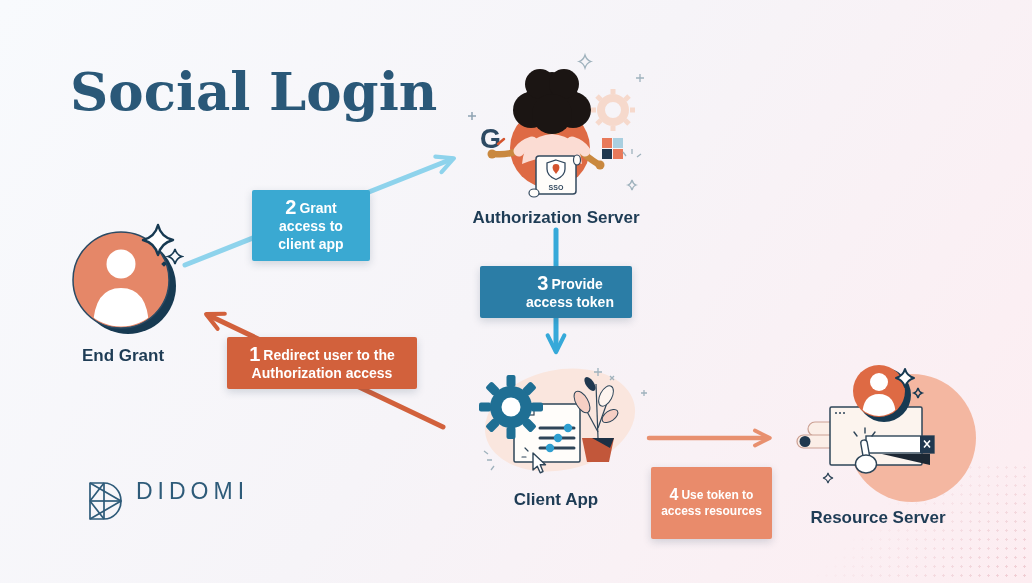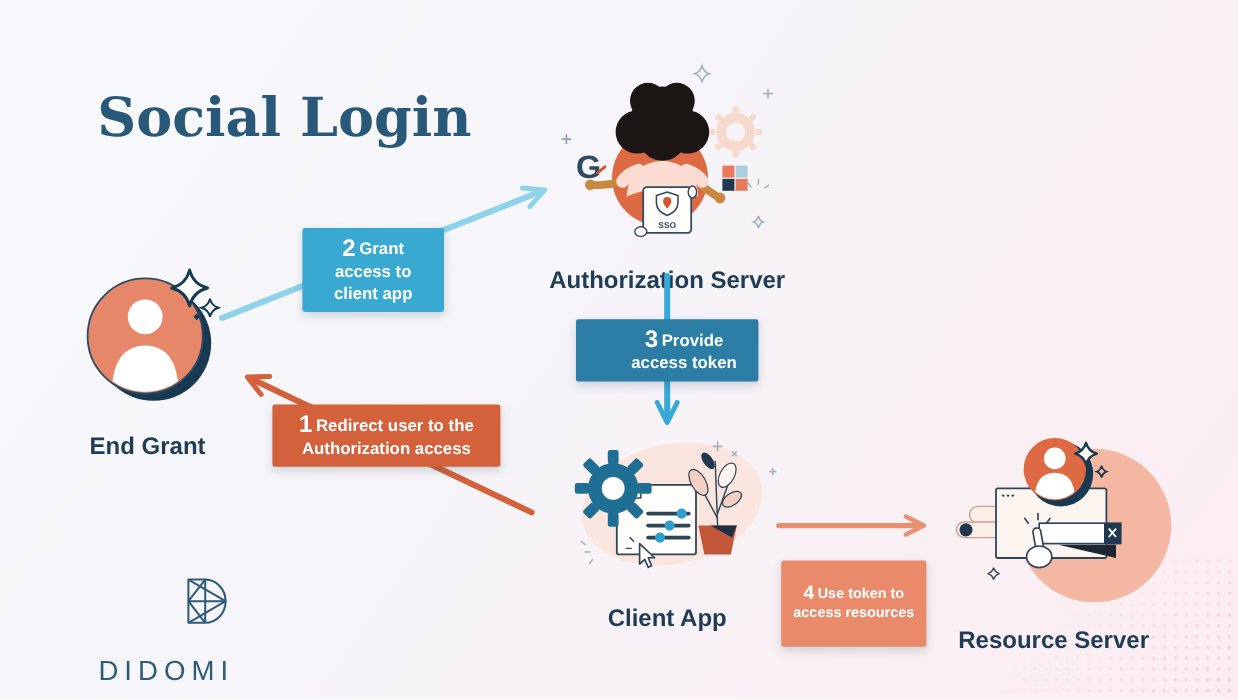--- a/index.html
+++ b/index.html
@@ -9,42 +9,42 @@
     font-family:"Liberation Sans",sans-serif;
   }
   .corner-dots{
     position:absolute;right:0;bottom:0;width:300px;height:120px;
     background-image:radial-gradient(circle,rgba(214,140,150,.35) 1.2px,transparent 1.4px);
     background-size:9px 9px;
     -webkit-mask-image:linear-gradient(315deg,#000 0%,transparent 55%);
     mask-image:linear-gradient(315deg,#000 0%,transparent 55%);
   }
   .title{
-    position:absolute;left:68px;top:58px;margin:13px;
-    font-family:"DejaVu Serif",serif;font-weight:700;font-size:45px;color:#2a5878;
+    position:absolute;left:68px;top:58px;margin:2px;
+    font-family:"DejaVu Serif",serif;font-weight:700;font-size:53px;color:#2a5878;
   }
   .node{position:absolute;text-align:center;}
-  .node-label{font-weight:700;font-size:20px;color:#1e3c55;margin-top:16px;}
+  .node-label{font-weight:700;font-size:17px;color:#1e3c55;margin-top:2px;}
   .node-enduser{left:62px;top:218px;width:122px;}
   .node-auth{left:448px;top:52px;width:216px;}
   .node-client{left:448px;top:362px;width:216px;}
   .node-resource{left:778px;top:362px;width:200px;}
   .arrows{position:absolute;left:0;top:0;pointer-events:none;}
   .badge{
     position:absolute;color:#fff;font-weight:700;font-size:14px;line-height:1.3;
     text-align:center;padding:7px 8px;border-radius:2px;box-sizing:border-box;
     box-shadow:0 3px 8px rgba(30,58,82,.18);
   }
   .badge-num{font-size:20px;line-height:1;margin-right:3px;vertical-align:-1px;}
   .badge-1{left:227px;top:337px;width:190px;background:#d2613c;}
   .badge-2{left:252px;top:190px;width:118px;background:#3aa9d2;}
   .badge-3{left:480px;top:266px;width:152px;background:#2b7da6;padding-left:36px;}
   .badge-4{left:651px;top:467px;width:121px;background:#e98b6b;font-size:12px;padding:20px 6px;}
   .badge-4 .badge-num{font-size:16px;}
-  .logo{position:absolute;left:82px;top:478px;display:flex;align-items:flex-end;gap:22px;flex-direction:column;}
+  .logo{position:absolute;left:82px;top:478px;display:flex;align-items:flex-start;gap:8px;}
   .logo-text{font-size:23px;letter-spacing:5px;color:#2e5b79;font-weight:500;}
 </style>
 </head>
 <body>
 
 <div class="canvas">
   <div class="corner-dots"></div>
 
   <h1 class="title">Social Login</h1>
 

